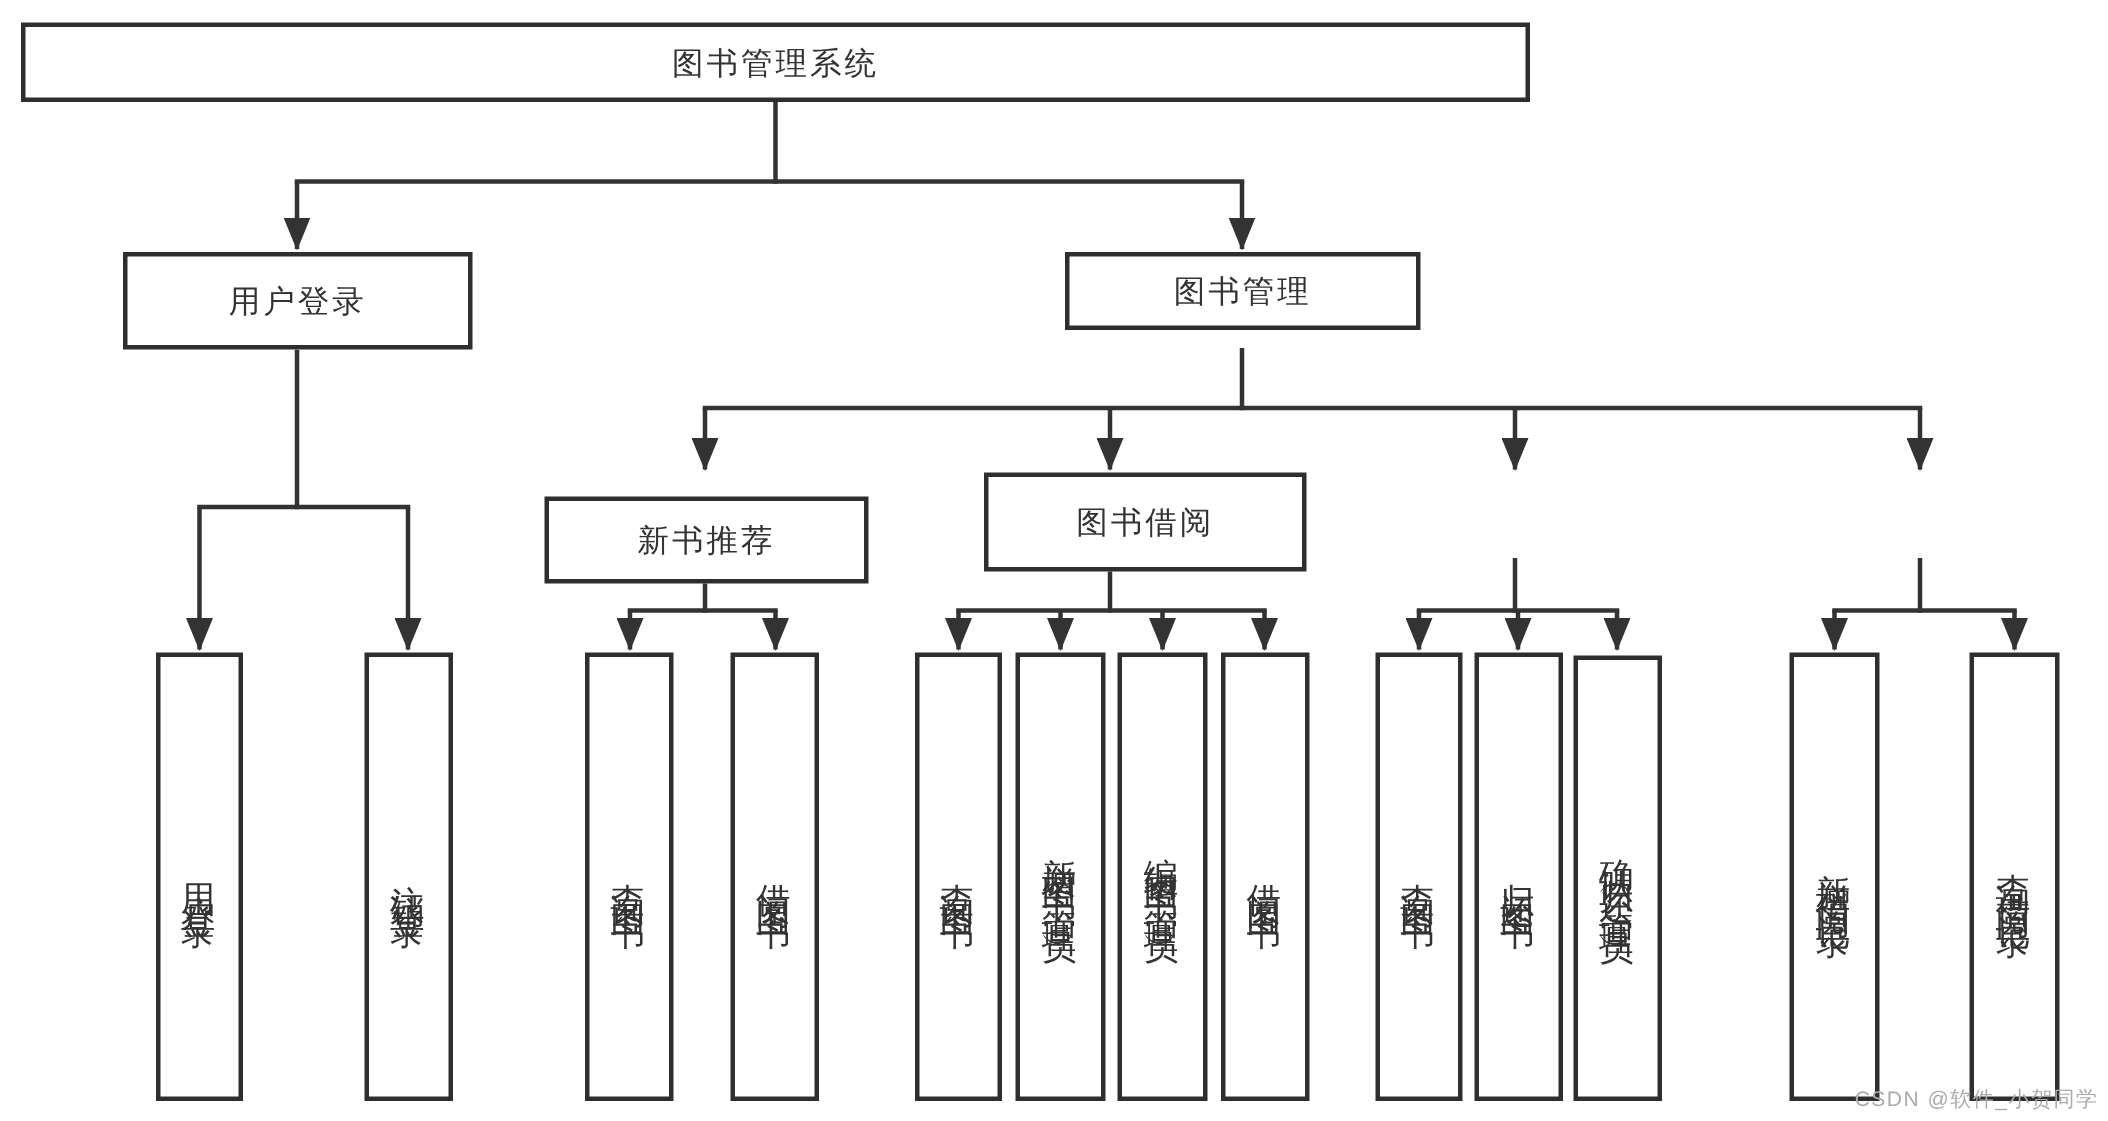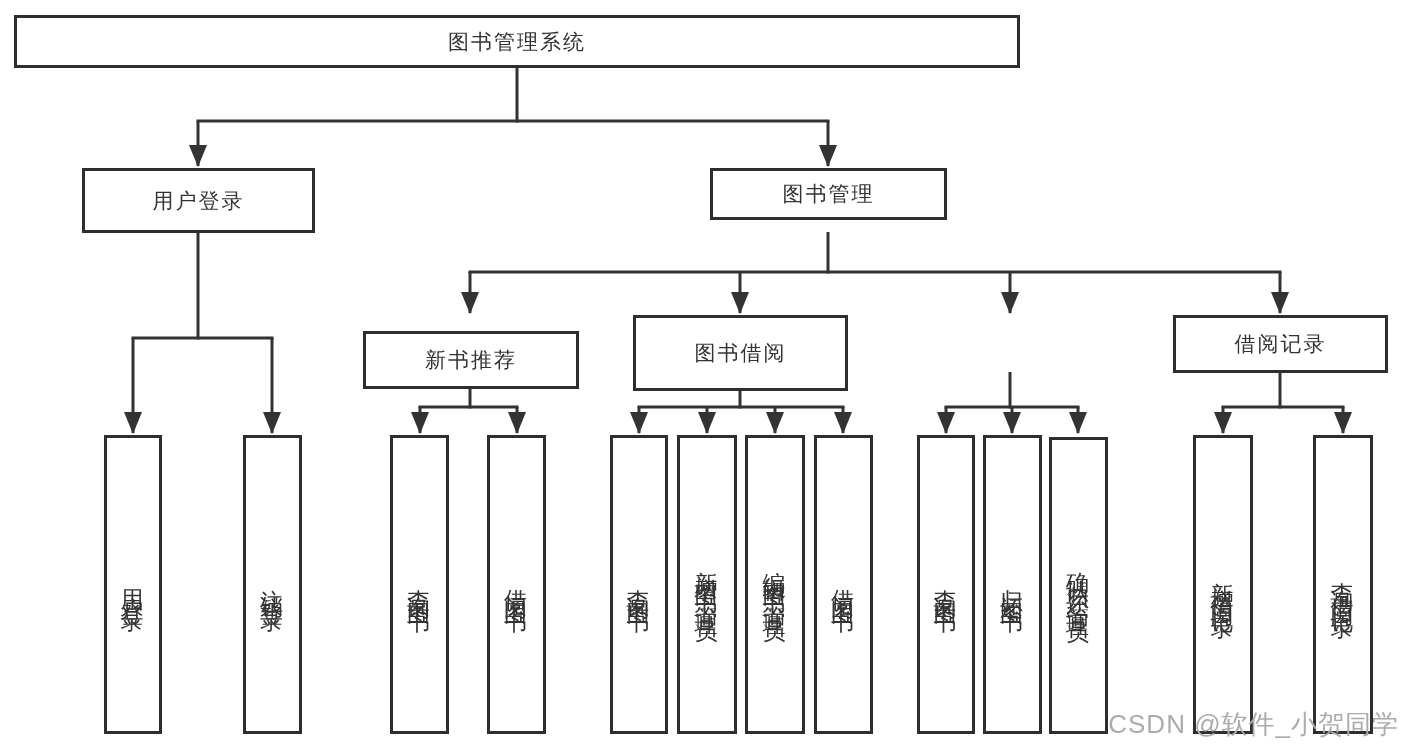--- a/index.html
+++ b/index.html
@@ -26,21 +26,21 @@
     border:3px solid #2e2e2e;
     background:#ffffff;
     display:flex;align-items:center;justify-content:center;
     writing-mode:vertical-rl;
     font-size:23px;color:#333333;letter-spacing:7px;
     z-index:1;
   }
   .watermark{
     position:absolute;
     right:6px;bottom:5px;
-    font-size:26px;color:#ababab;
+    font-size:14px;color:#ababab;
     letter-spacing:1px;
     z-index:2;
   }
 </style>
 </head>
 <body>
 
 <div class="stage">
 
   <svg class="wires" width="1405" height="747" viewBox="0 0 1405 747">
@@ -92,22 +92,21 @@
       <line x1="1343" y1="407" x2="1343" y2="433" marker-end="url(#arr)"></line>
     </g>
   </svg>
 
   <div class="hbox" style="left:14px;top:15px;width:1006px;height:53px">图书管理系统</div>
 
   <div class="hbox" style="left:82px;top:168px;width:233px;height:65px">用户登录</div>
   <div class="hbox" style="left:710px;top:168px;width:237px;height:52px">图书管理</div>
 
   <div class="hbox" style="left:363px;top:331px;width:216px;height:58px">新书推荐</div>
-  <div class="hbox" style="left:633px;top:315px;width:215px;height:76px">图书借阅</div>
-  <div class="hbox" style="left:1173px;top:315px;width:215px;height:58px">借阅记录</div>
+  <div class="hbox" style="left:656px;top:315px;width:215px;height:66px">图书借阅</div>
 
   <div class="vbox" style="left:104px;top:435px;width:58px;height:299px">用户登录</div>
   <div class="vbox" style="left:243px;top:435px;width:59px;height:299px">注销登录</div>
 
   <div class="vbox" style="left:390px;top:435px;width:59px;height:299px">查询图书</div>
   <div class="vbox" style="left:487px;top:435px;width:59px;height:299px">借阅图书</div>
 
   <div class="vbox" style="left:610px;top:435px;width:58px;height:299px">查询图书</div>
   <div class="vbox" style="left:677px;top:435px;width:60px;height:299px">新增图书（管理员）</div>
   <div class="vbox" style="left:745px;top:435px;width:60px;height:299px">编辑图书（管理员）</div>

